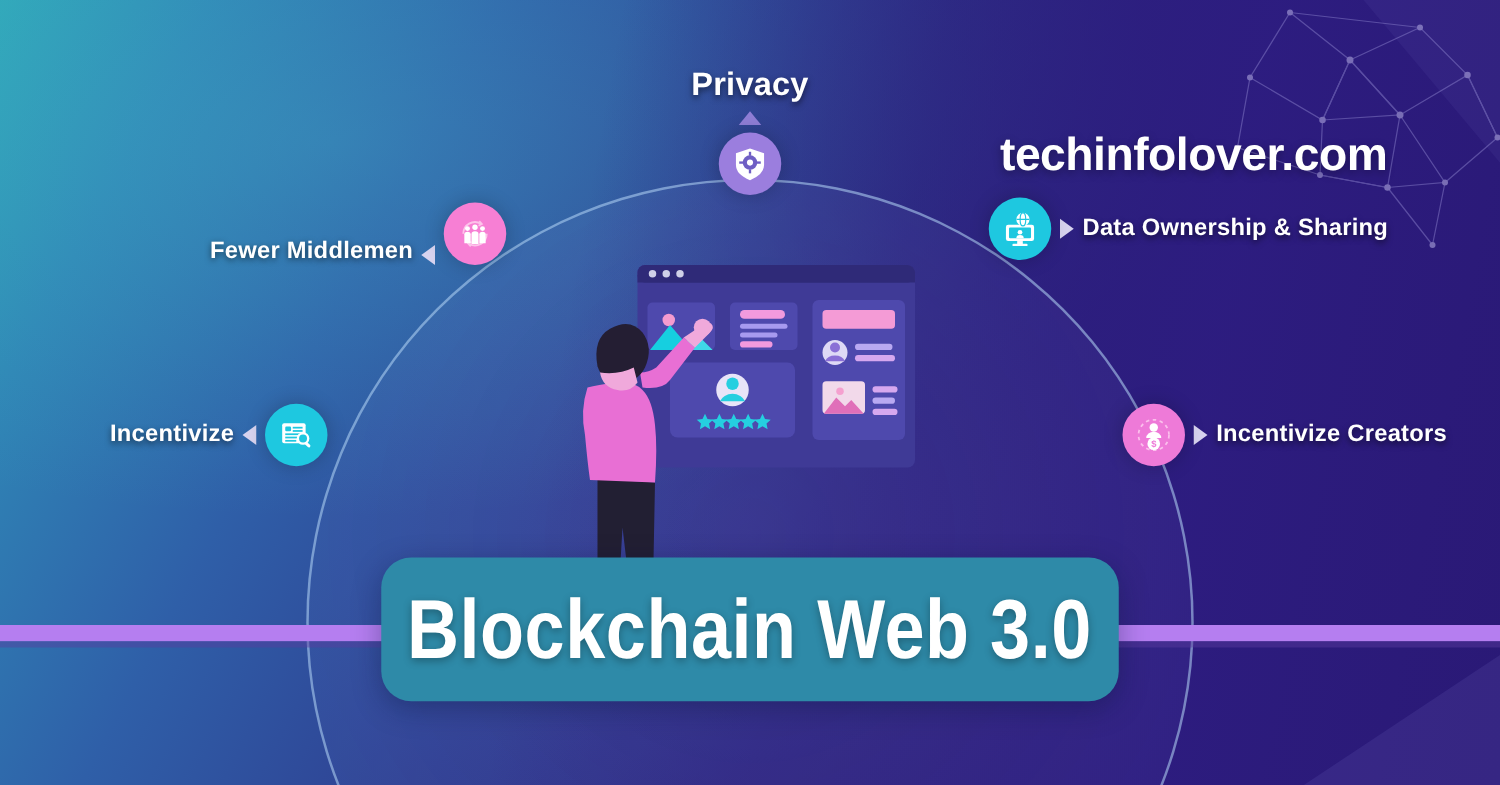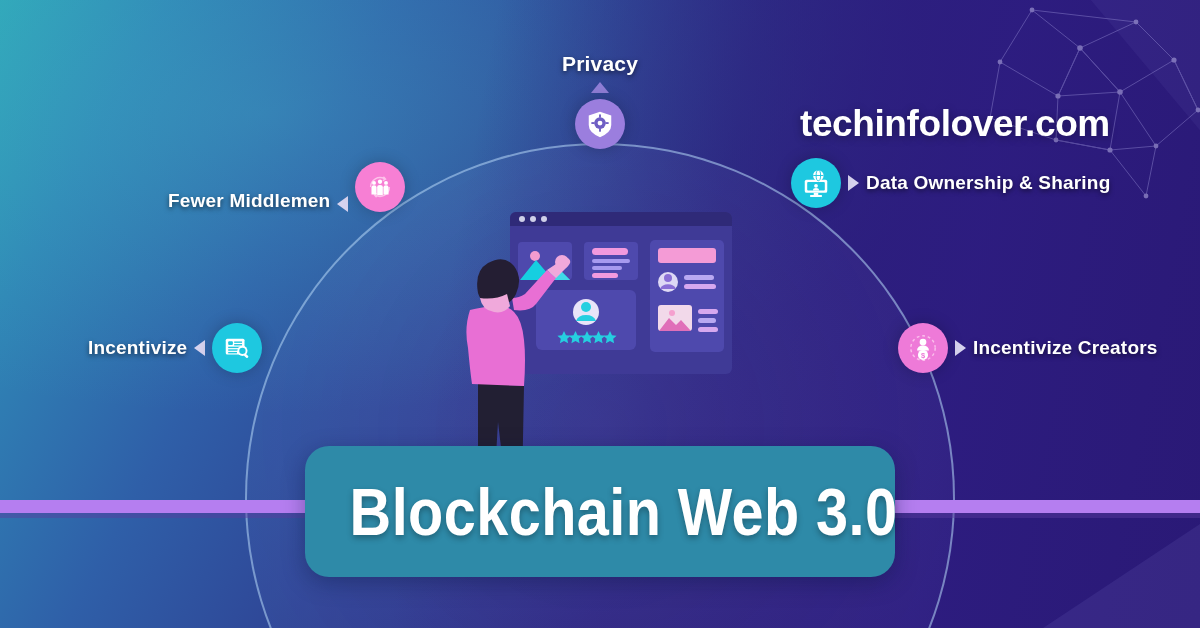--- a/index.html
+++ b/index.html
@@ -59,31 +59,31 @@
     color:#fff;font-weight:700;font-size:19px;letter-spacing:.2px;white-space:nowrap;
     text-shadow:0 2px 5px rgba(0,0,0,.55);
   }
   .tri{width:0;height:0;flex:0 0 auto;}
   .tri.left{border-top:8px solid transparent;border-bottom:8px solid transparent;border-right:11px solid #d7d3ef;margin:0 7px;}
   .tri.right{border-top:8px solid transparent;border-bottom:8px solid transparent;border-left:11px solid #d7d3ef;margin:0 7px;}
   .tri.up{border-left:9px solid transparent;border-right:9px solid transparent;border-bottom:11px solid #8f7ed6;}
 
   
   #node-privacy{left:0;right:0;top:52px;flex-direction:column;align-items:center;justify-content:flex-start;}
-  #node-privacy .lbl{font-size:21px;margin-bottom:6px;}
+  #node-privacy .lbl{font-size:26px;margin-bottom:6px;}
   #node-privacy .tri{margin-bottom:2px;}
   #node-middlemen{left:168px;top:162px;align-items:flex-end;}
   #node-data{left:791px;top:158px;justify-content:space-between;}
   #node-transparency{left:88px;top:323px;}
   #node-incentivize{left:898px;top:323px;}
 
   
   .banner{
-    position:absolute;left:305px;top:446px;width:590px;height:131px;border-radius:24px;
-    background:#2e8aa8;display:flex;align-items:center;justify-content:flex-start;
+    position:absolute;left:305px;top:446px;width:590px;height:115px;border-radius:24px;
+    background:#2e8aa8;display:flex;align-items:center;justify-content:center;
     box-shadow:0 6px 22px rgba(10,20,60,.35);
   }
   .banner-title{
     color:#fff;font-family:"Liberation Sans Narrow","Liberation Sans",sans-serif;
     font-weight:700;font-size:67px;letter-spacing:.5px;
     transform:scaleX(.86);transform-origin:center;white-space:nowrap;
     text-shadow:0 3px 7px rgba(0,0,0,.30);
   }
   
   .watermark{

